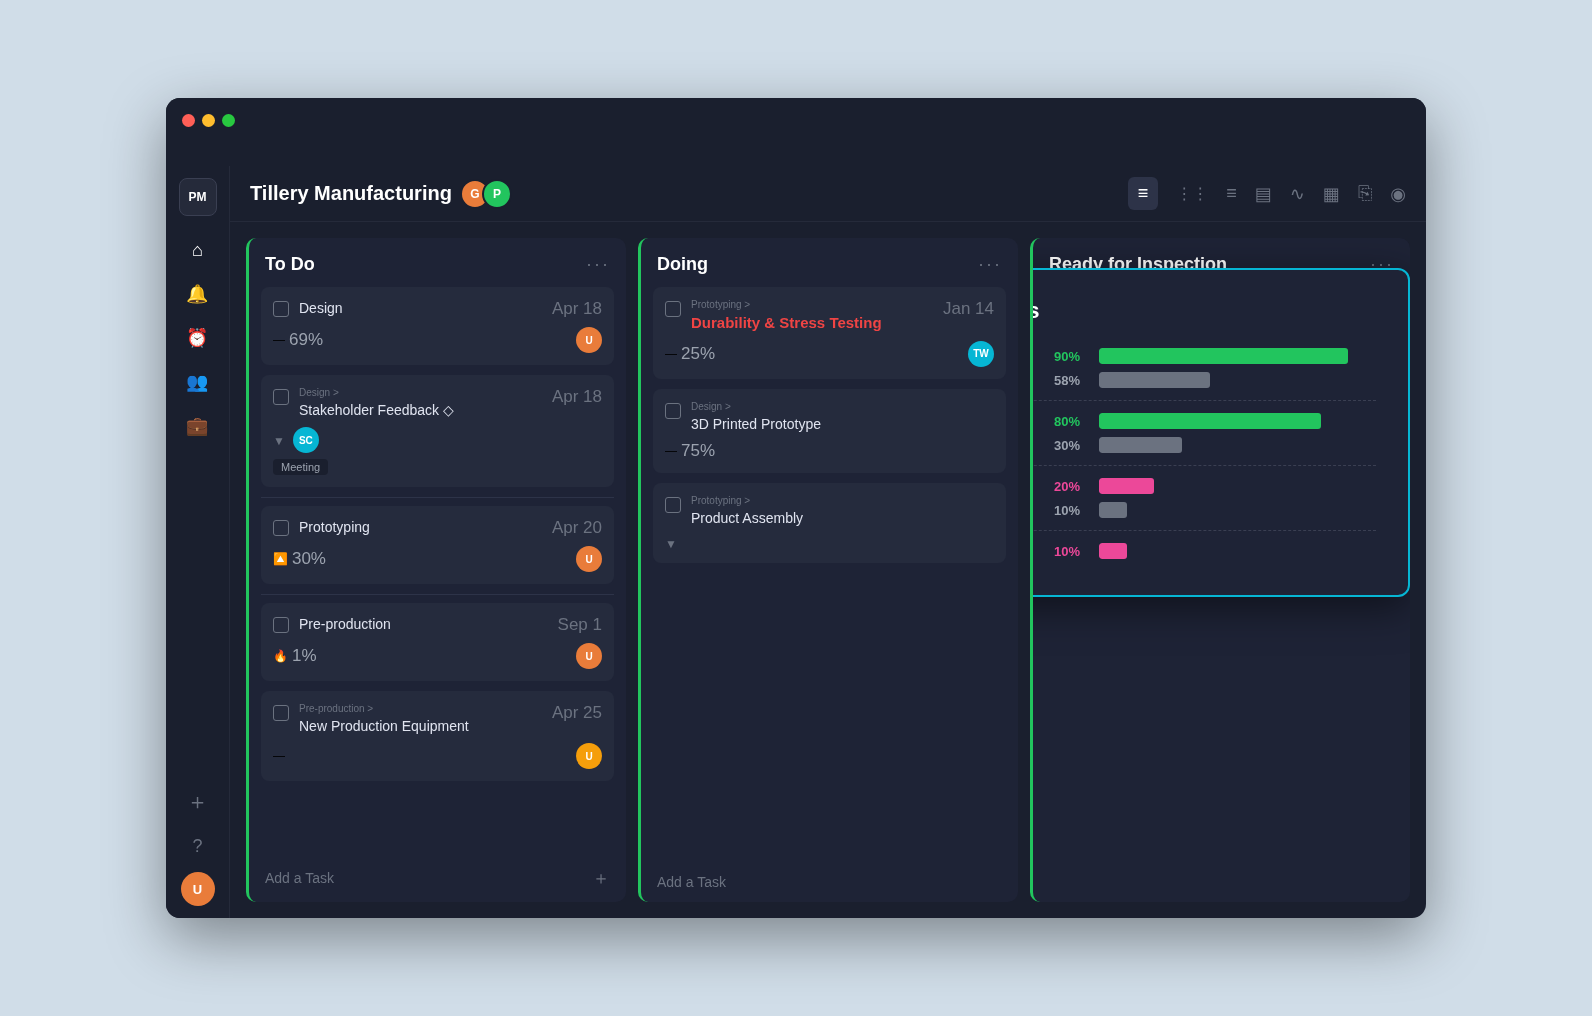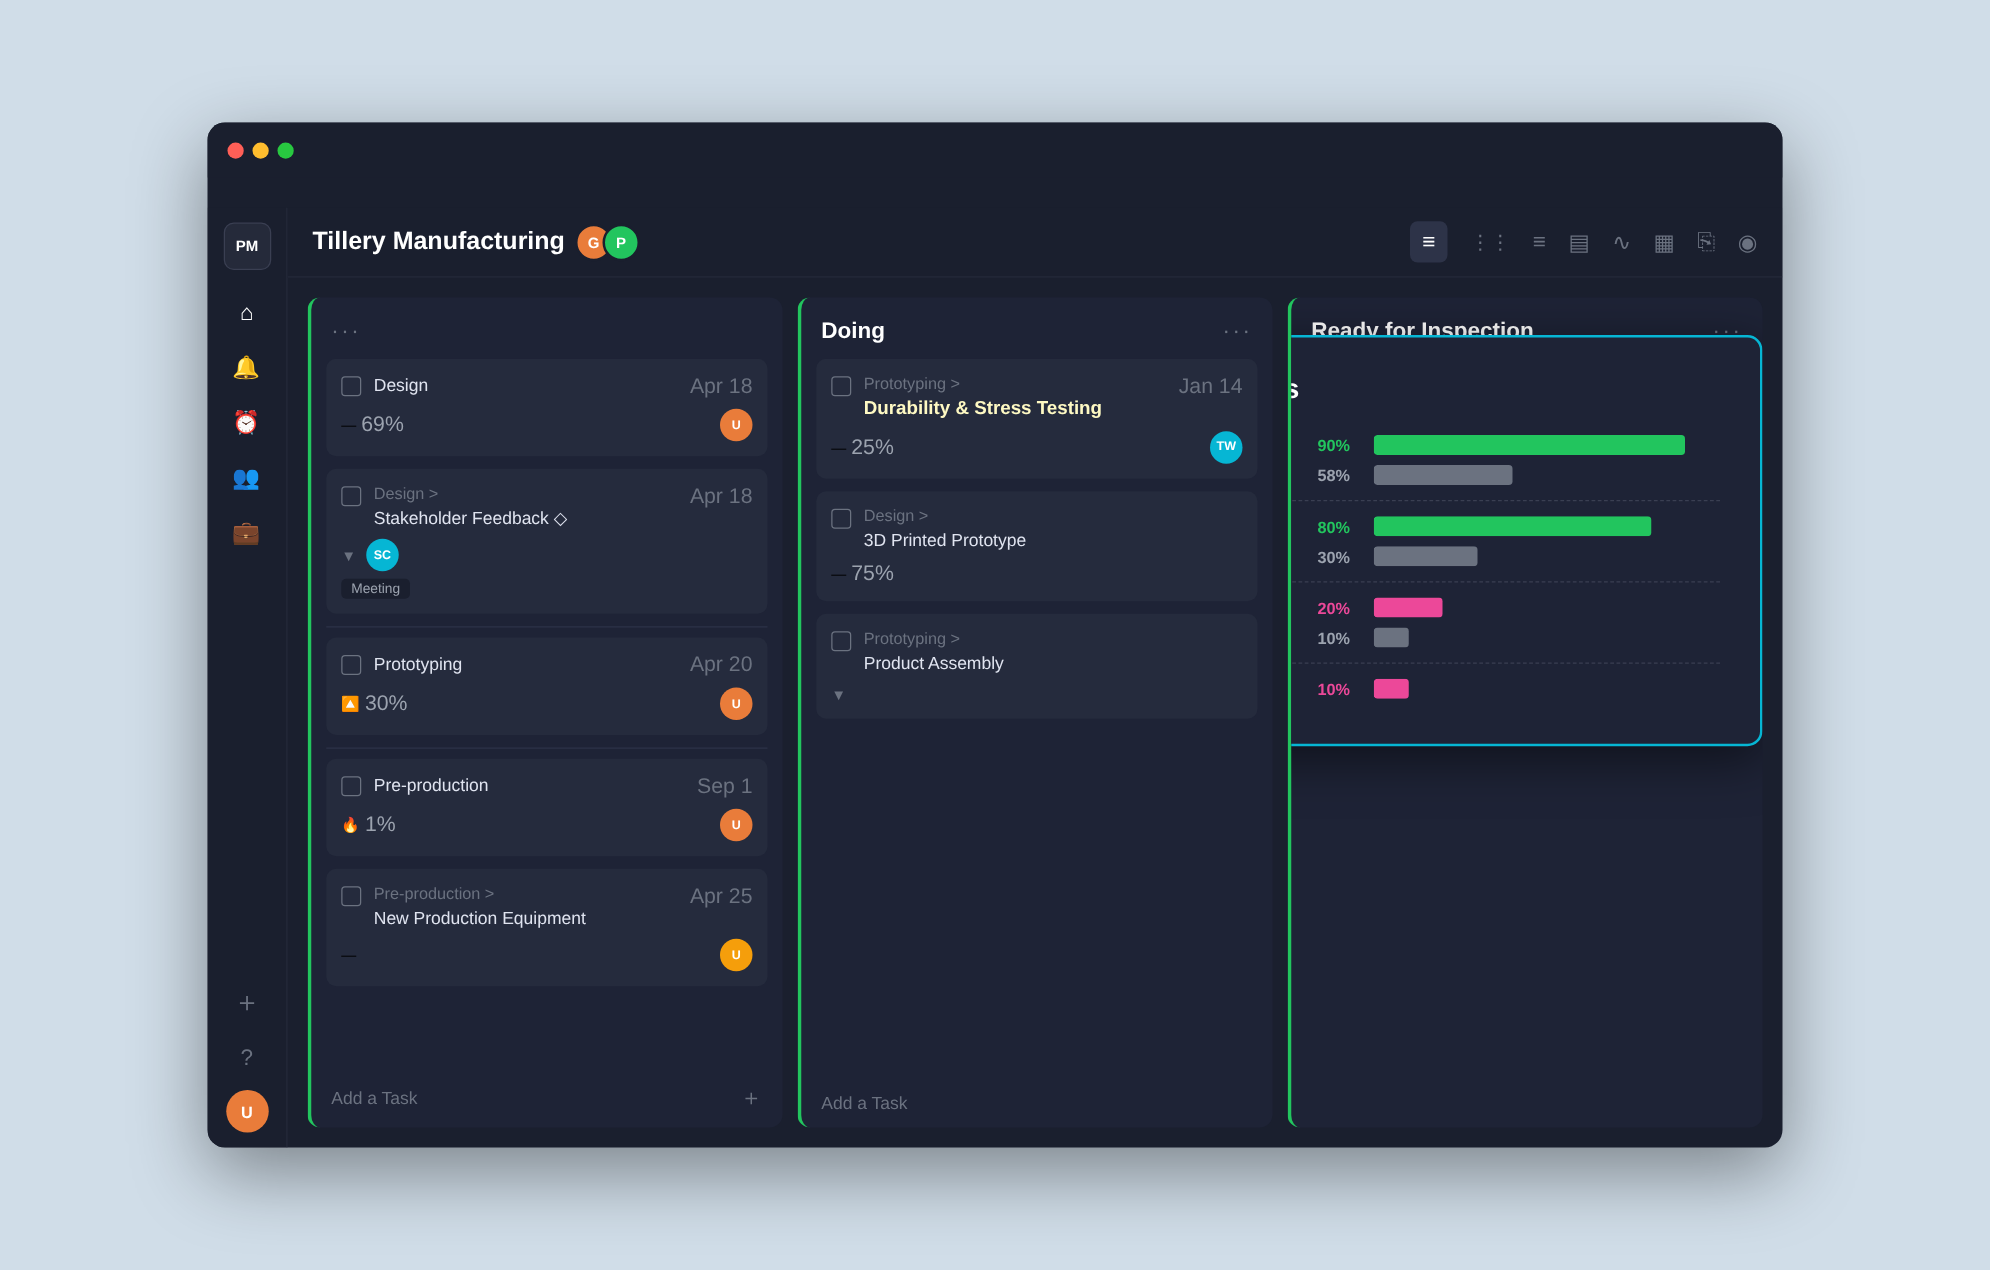--- a/index.html
+++ b/index.html
@@ -229,31 +229,31 @@
       border: 1.5px solid #6b7280;
       border-radius: 3px;
       flex-shrink: 0;
       margin-right: 10px;
       margin-top: 2px;
       cursor: pointer;
       background: transparent;
     }
     .task-info { flex: 1; }
     .task-parent {
-      font-size: 13px;
+      font-size: 10px;
       color: #6b7280;
       margin-bottom: 3px;
     }
     .task-name {
       font-size: 14px;
       font-weight: 500;
       color: #e0e4f0;
       line-height: 1.3;
     }
-    .task-name.bold { font-weight: 700; font-size: 15px; color: #fef9c3; }
+    .task-name.bold { font-weight: 700; font-size: 15px; color: #ef4444; }
     .task-date {
       font-size: 17px;
       color: #6b7280;
       white-space: nowrap;
       margin-left: 8px;
     }
     .task-footer {
       display: flex;
       align-items: center;
       margin-top: 8px;
@@ -430,20 +430,21 @@
           <span class="header-icon">▦</span>
           <span class="header-icon">⎘</span>
           <span class="header-icon">◉</span>
         </div>
       </div>
 
       <div class="kanban">
 
         <div class="column column-todo">
           <div class="column-header">
+            <span class="column-title">To Do</span>
             <span class="column-menu">···</span>
           </div>
           <div class="column-body">
 
             <div class="task-card">
               <div class="task-card-header">
                 <div class="task-checkbox"></div>
                 <div class="task-info">
                   <div class="task-name">Design</div>
                 </div>

